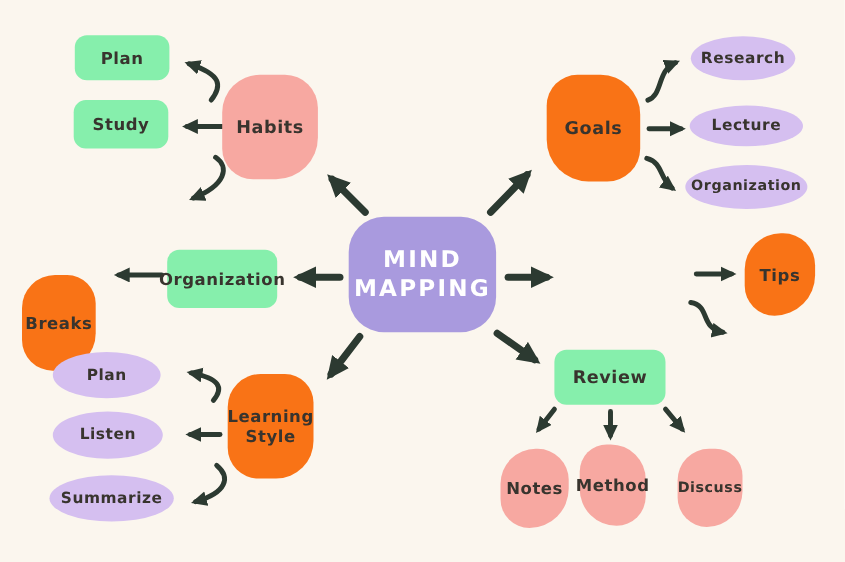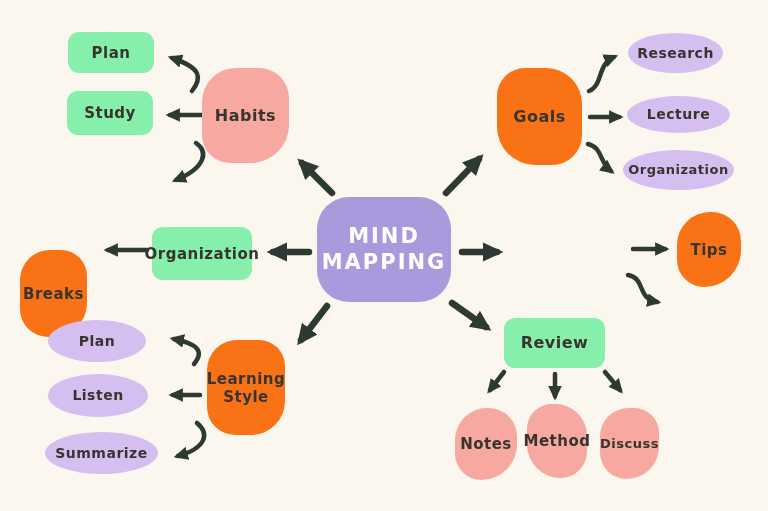--- a/index.html
+++ b/index.html
@@ -55,21 +55,21 @@
   .pos-lecture      { left:627px; top:96px;  width:103px; height:37px; }
   .pos-conclusions  { left:623px; top:150px; width:111px; height:40px; font-size:13px; }
   .pos-organization { left:152px; top:227px; width:100px; height:53px; font-size:15px; }
   .pos-breaks       { left:20px;  top:218px; width:67px;  height:87px;margin-top:32px; }
   .pos-motivation   { left:510px; top:230px; width:118px; height:46px; font-size:15px; }
   .pos-tips         { left:677px; top:212px; width:64px;  height:75px; }
   .pos-roadmap      { left:676px; top:296px; width:66px;  height:73px; font-size:14px; }
   .pos-review       { left:504px; top:318px; width:101px; height:50px; font-size:16px; }
   .pos-notes        { left:455px; top:408px; width:62px;  height:72px; }
   .pos-method       { left:527px; top:404px; width:60px;  height:74px; }
-  .pos-discuss      { left:600px; top:408px; width:59px;  height:71px; font-size:13px; }
+  .pos-discuss      { left:616px; top:408px; width:59px;  height:71px; font-size:13px; }
   .pos-learning     { left:207px; top:340px; width:78px;  height:95px; }
   .pos-read         { left:48px;  top:320px; width:98px;  height:42px; }
   .pos-listen       { left:48px;  top:374px; width:100px; height:43px; }
   .pos-summarize    { left:45px;  top:432px; width:113px; height:42px; }
 </style>
 </head>
 <body>
 
 <div class="canvas">
 

